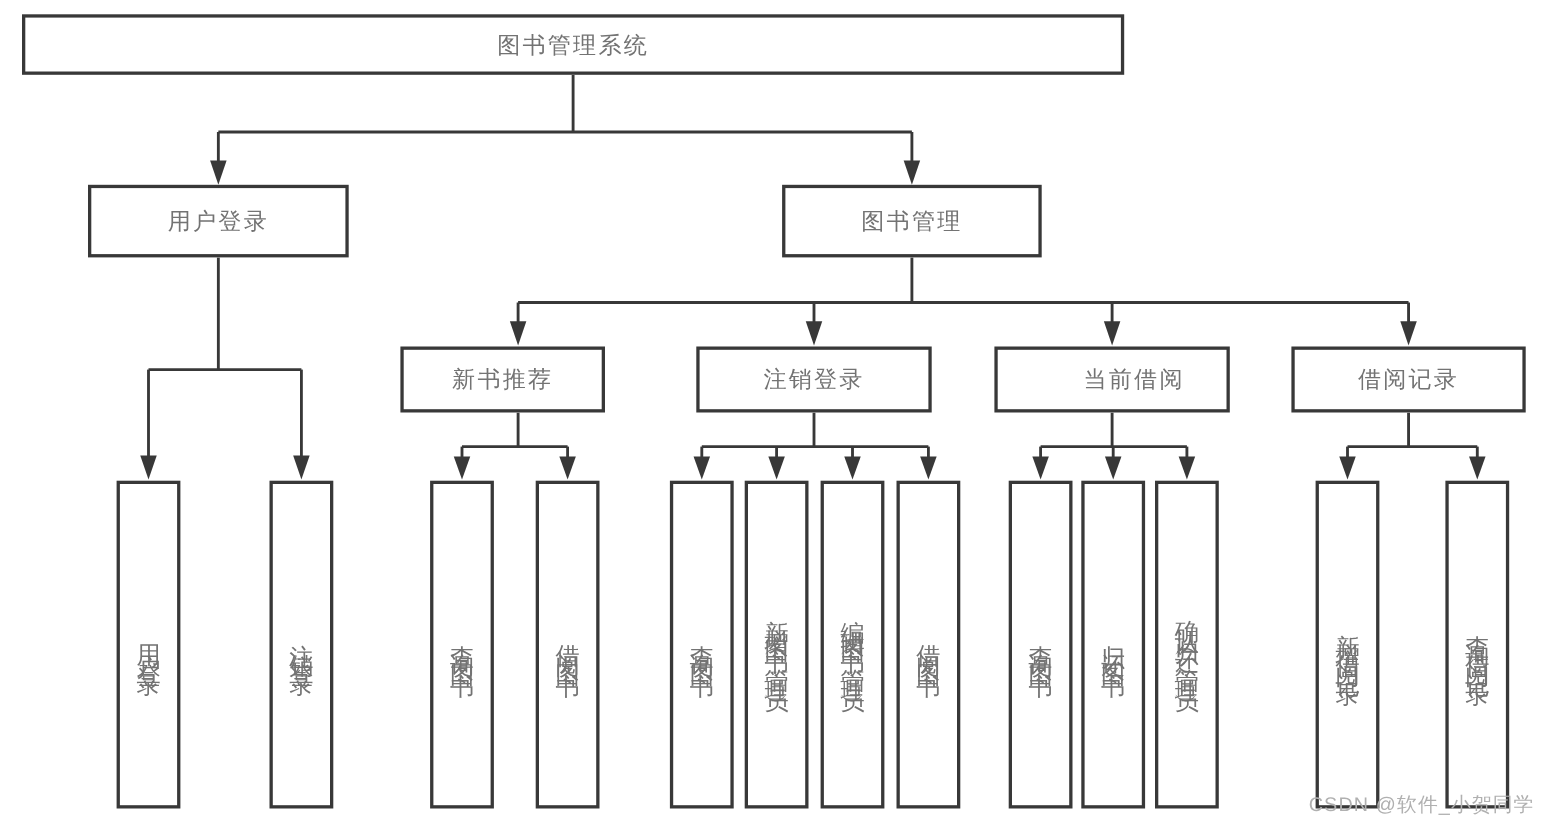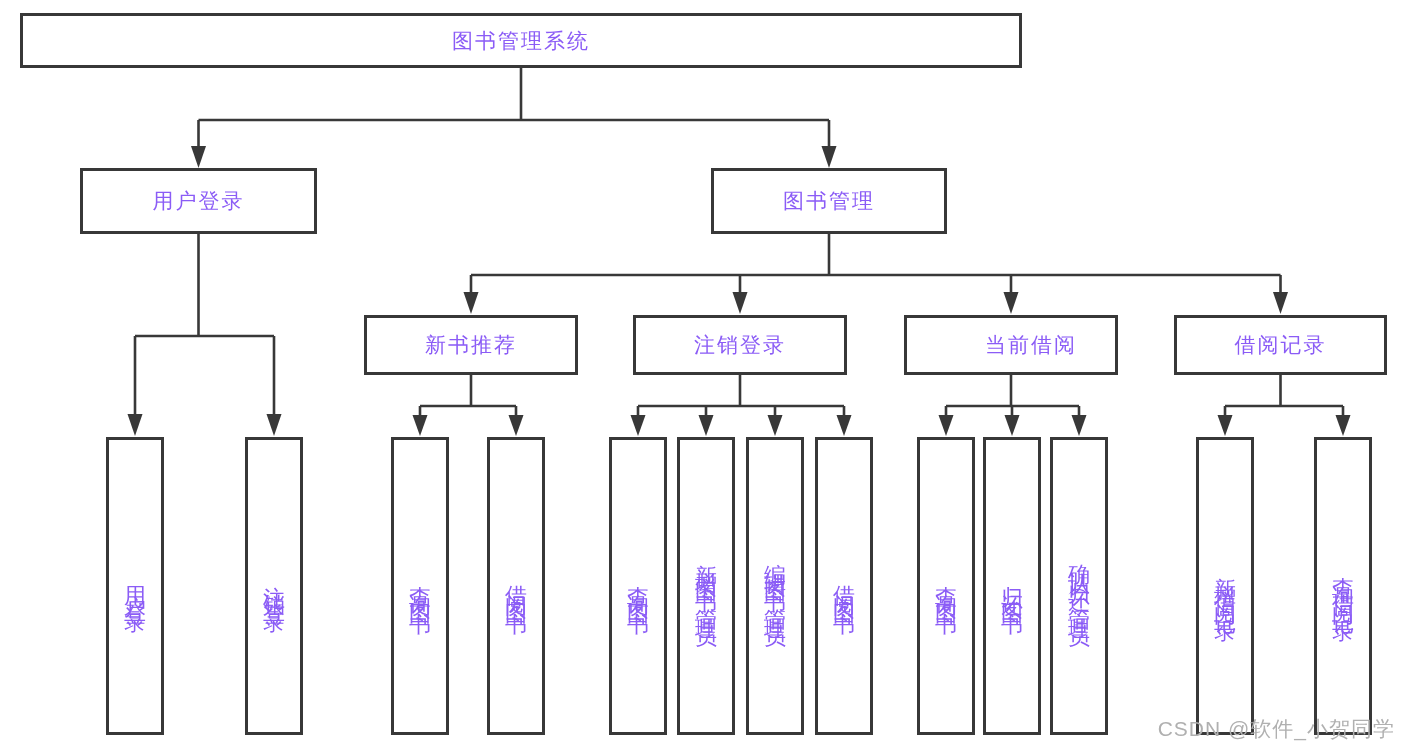--- a/index.html
+++ b/index.html
@@ -22,41 +22,41 @@
     z-index: 1;
   }
   .box {
     position: absolute;
     box-sizing: border-box;
     border: 3px solid #383838;
     background: #ffffff;
     display: flex;
     align-items: center;
     justify-content: center;
-    color: #8b5cf6;
+    color: #737373;
     z-index: 2;
   }
   .h-label {
     font-size: 21px;
     letter-spacing: 2px;
     white-space: nowrap;
   }
   .leaf .v-label {
     writing-mode: vertical-rl;
     text-orientation: mixed;
     font-size: 22px;
     letter-spacing: 9px;
     line-height: 1;
     white-space: nowrap;
   }
   .watermark {
     position: absolute;
     right: 10px;
     bottom: 4px;
-    font-size: 21px;
+    font-size: 18px;
     letter-spacing: 1px;
     color: #b0b0b0;
     z-index: 3;
     white-space: nowrap;
   }
 </style>
 </head>
 <body>
 
 <div class="canvas">
@@ -134,21 +134,21 @@
     <span class="h-label">图书管理系统</span>
   </div>
 
   <div class="box" style="left:80px; top:168px; width:237px; height:66px;">
     <span class="h-label">用户登录</span>
   </div>
   <div class="box" style="left:711px; top:168px; width:236px; height:66px;justify-content:center;">
     <span class="h-label">图书管理</span>
   </div>
 
-  <div class="box" style="left:364px; top:315px; width:214px; height:60px;">
+  <div class="box" style="left:364px; top:315px; width:186px; height:60px;">
     <span class="h-label">新书推荐</span>
   </div>
   <div class="box" style="left:633px; top:315px; width:214px; height:60px;">
     <span class="h-label">注销登录</span>
   </div>
   <div class="box" style="left:904px; top:315px; width:214px; height:60px;padding-left:40px;">
     <span class="h-label">当前借阅</span>
   </div>
   <div class="box" style="left:1174px; top:315px; width:213px; height:60px;">
     <span class="h-label">借阅记录</span>

